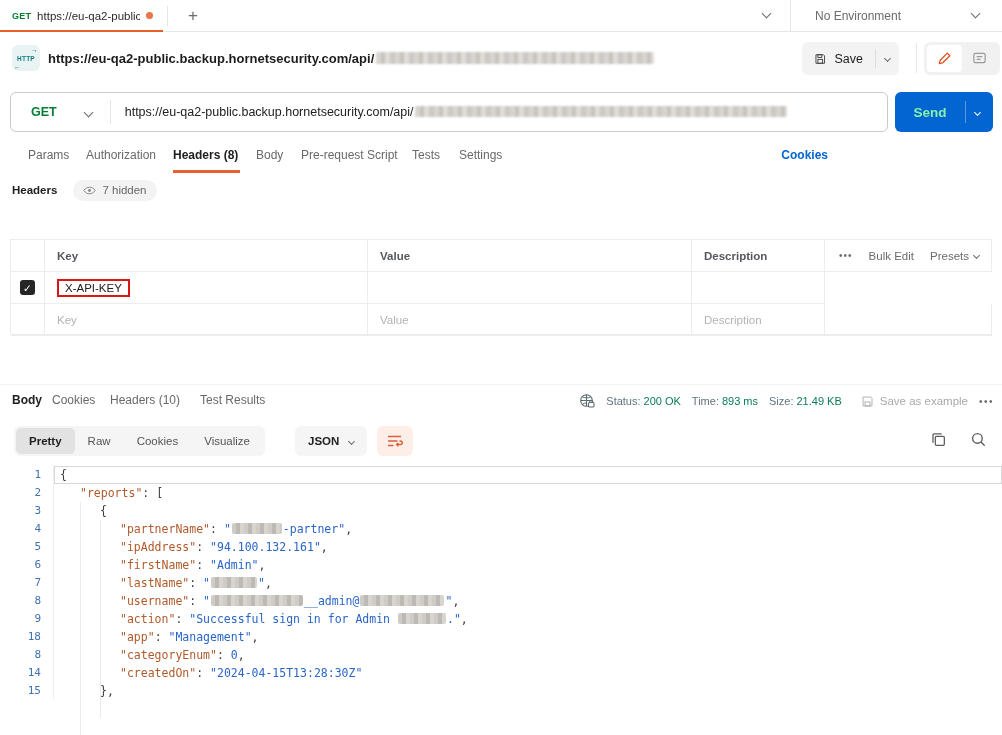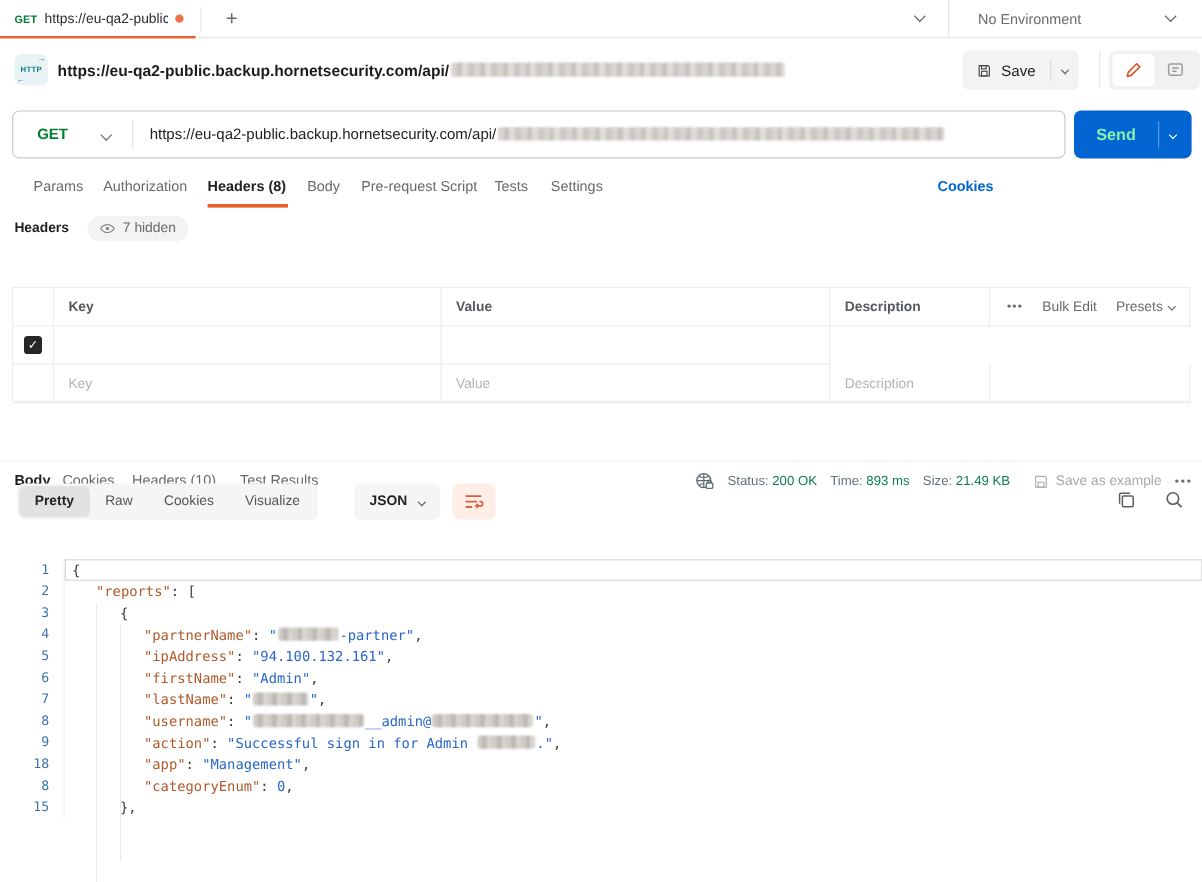--- a/index.html
+++ b/index.html
@@ -83,21 +83,21 @@
   #respbar { position:absolute; left:0; top:388px; width:1002px; height:26px; }
   #respbar .rbtab { position:absolute; top:5px; font-size:12px; color:#696969; cursor:pointer; white-space:nowrap; }
   .rb0{left:12px; color:#212121 !important; font-weight:700;}.rb1{left:52px}.rb2{left:110px}.rb3{left:200px}
   #resp-meta { position:absolute; right:4px; top:0; height:26px; display:flex; align-items:center; gap:11px; padding-right:4px; }
   #resp-meta .grp { font-size:11px; color:#63737a; white-space:nowrap; }
   #resp-meta .grp b { color:#0b7c56; font-weight:400; margin-left:3px; }
   #save-example { display:flex; align-items:center; gap:6px; font-size:11.5px; color:#a8a8a8; margin-left:8px; cursor:pointer; white-space:nowrap; }
   #resp-more { font-size:10px; letter-spacing:1.5px; color:#6b6b6b; cursor:pointer; }
 
   
-  #viewbar { position:absolute; left:0; top:401px; width:1002px; height:34px; }
+  #viewbar { position:absolute; left:0; top:424px; width:1002px; height:34px; }
   #modes { position:absolute; left:14px; top:2px; height:30px; background:#f5f5f5; border-radius:6px; display:flex; padding:2px; }
   #modes .mode { display:flex; align-items:center; padding:0 13px; font-size:11.5px; color:#555; border-radius:5px; cursor:pointer; white-space:nowrap; }
   #modes .mode.active { background:#e2e2e2; color:#212121; font-weight:600; }
   #json-pill { position:absolute; left:295px; top:2px; height:30px; background:#f5f5f5; border-radius:6px; display:flex; align-items:center; gap:10px; padding:0 13px; cursor:pointer; }
   #json-pill span { font-size:11.5px; font-weight:600; color:#212121; }
   #wrap-pill { position:absolute; left:377px; top:2px; width:36px; height:30px; background:#fdeee7; border-radius:6px; display:flex; align-items:center; justify-content:center; cursor:pointer; }
   #copy-icon { position:absolute; left:930px; top:7px; cursor:pointer; }
   #search-icon { position:absolute; left:970px; top:7px; cursor:pointer; }
 
   
@@ -223,20 +223,25 @@
         <span class="a">
             <span>Presets</span>
             <span class="chev small"></span>
           </span>
       </div>
     </div>
     <div class="trow">
       <div class="cell c1">
           <span class="checkbox">✓</span>
         </div>
+      <div class="cell">
+          <span class="redbox">
+            <span class="k">X-API-KEY</span>
+          </span>
+        </div>
       <div class="cell"></div>
       <div class="cell last"></div>
     </div>
     <div class="trow">
       <div class="cell c1"></div>
       <div class="cell">
           <span class="ph">Key</span>
         </div>
       <div class="cell">
           <span class="ph">Value</span>
@@ -350,19 +355,23 @@
         </div>
         <div class="cl">
           <span class="ln">18</span>
           <span class="lc" style="padding-left: 66px;"><span class="key">"app"</span><span class="pt">: </span><span class="str">"Management"</span><span class="pt">,</span></span>
         </div>
         <div class="cl">
           <span class="ln">8</span>
           <span class="lc" style="padding-left: 66px;"><span class="key">"categoryEnum"</span><span class="pt">: </span><span class="num">0</span><span class="pt">,</span></span>
         </div>
         <div class="cl">
+          <span class="ln">14</span>
+          <span class="lc" style="padding-left: 66px;"><span class="key">"createdOn"</span><span class="pt">: </span><span class="str">"2024-04-15T13:28:30Z"</span></span>
+        </div>
+        <div class="cl">
           <span class="ln">15</span>
           <span class="lc" style="padding-left: 46px;"><span class="pt">},</span></span>
         </div>
       </div>
   </div>
 
 </div>
 
 </body></html>

